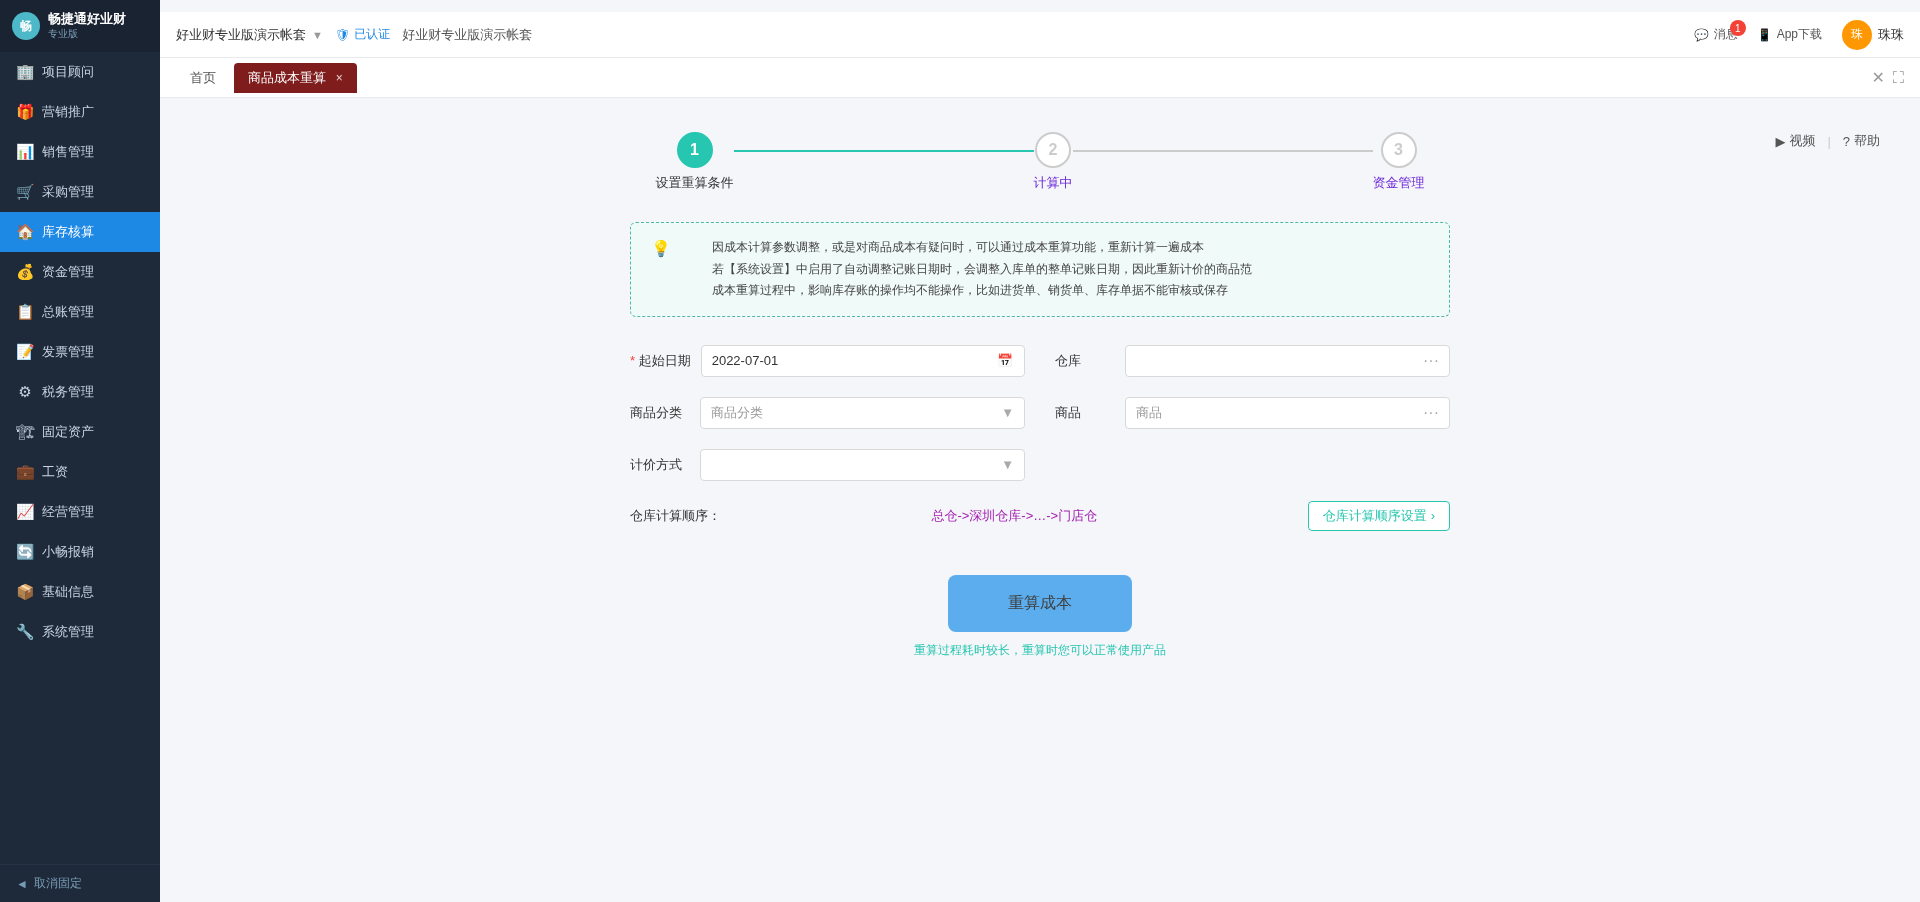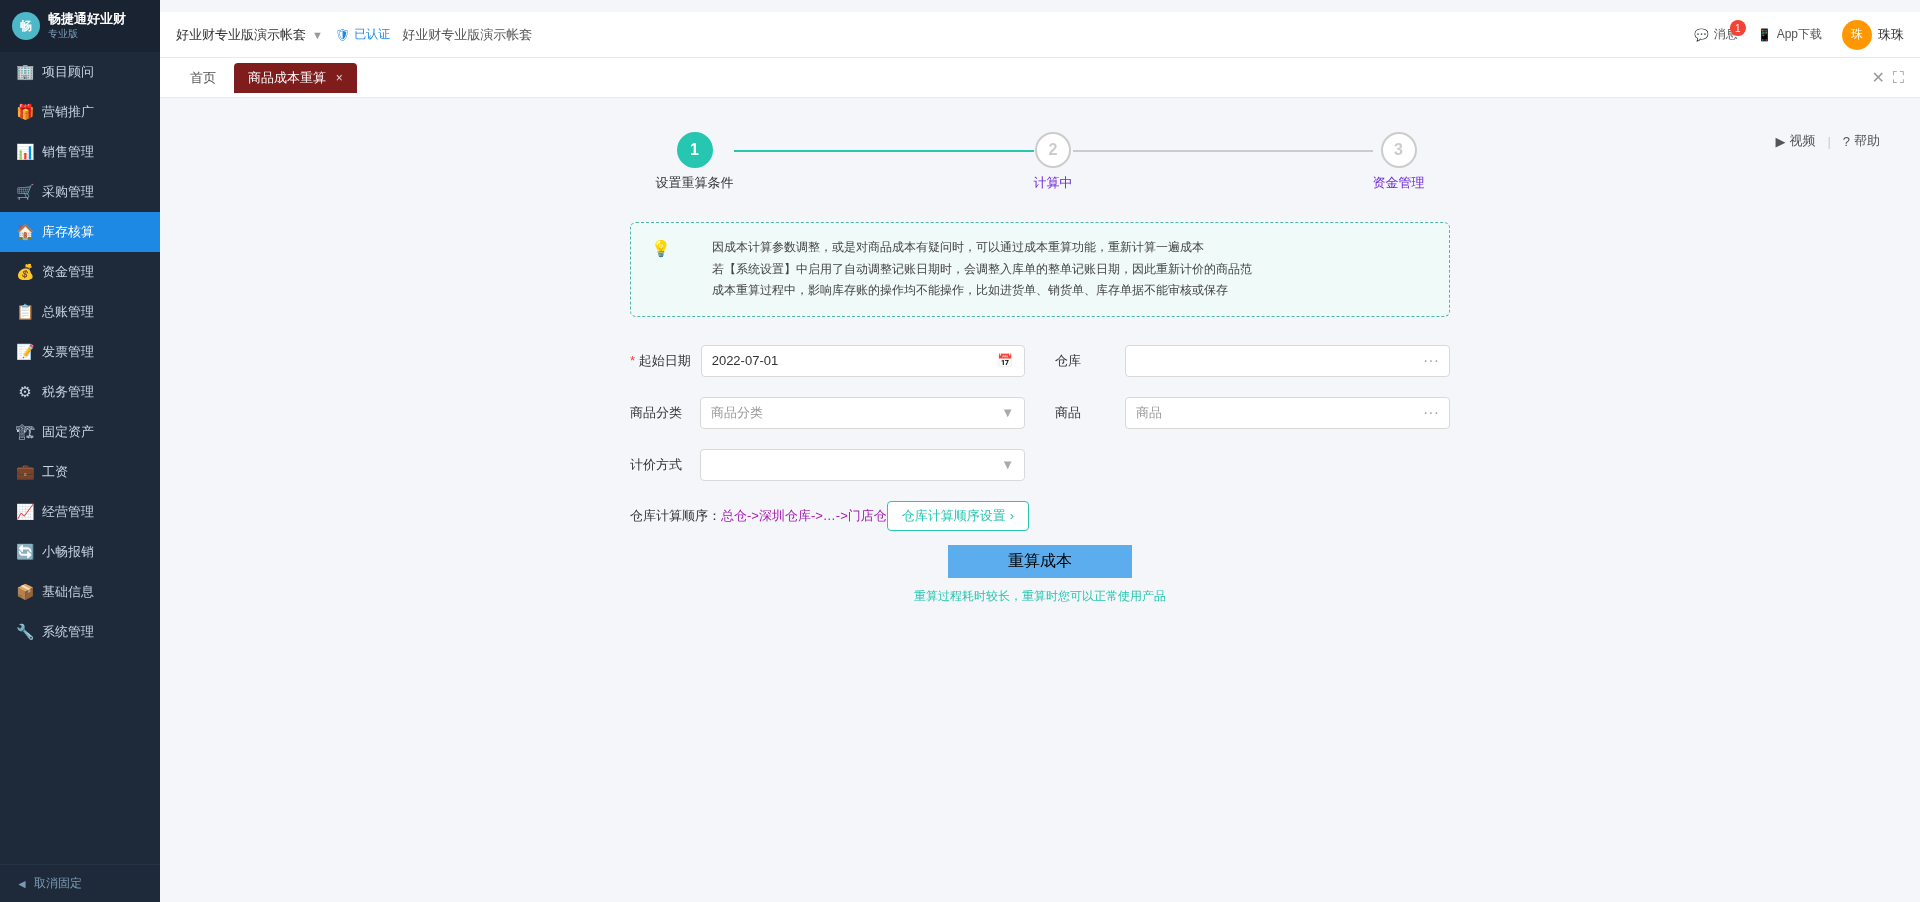--- a/index.html
+++ b/index.html
@@ -345,21 +345,22 @@
       align-items: center;
       justify-content: flex-end;
       cursor: pointer;
     }
     .form-dots .dots { color: #aaa; font-size: 16px; }
 
     
     .calc-order-row {
       display: flex;
       align-items: center;
-      margin-bottom: 14px;
+      margin-bottom: 44px;
+      justify-content: space-between;
     }
     .calc-order-label { font-size: 13px; color: #333; }
     .calc-order-value { font-size: 13px; color: #a21caf; }
     .calc-order-btn {
       display: flex;
       align-items: center;
       gap: 4px;
       padding: 5px 14px;
       border: 1px solid #26c6b0;
       border-radius: 4px;
@@ -369,24 +370,24 @@
       background: #fff;
     }
 
     
     .recalc-wrap {
       text-align: center;
       margin-top: 10px;
     }
     .recalc-btn {
       background: #5badee;
-      color: #000000;
+      color: #404040;
       border: none;
-      border-radius: 0;
-      padding: 6px 60px;
+      border-radius: 8px;
+      padding: 18px 60px;
       font-size: 16px;
       cursor: pointer;
     }
     .recalc-note {
       margin-top: 10px;
       font-size: 12px;
       color: #26c6b0;
     }
 
     

